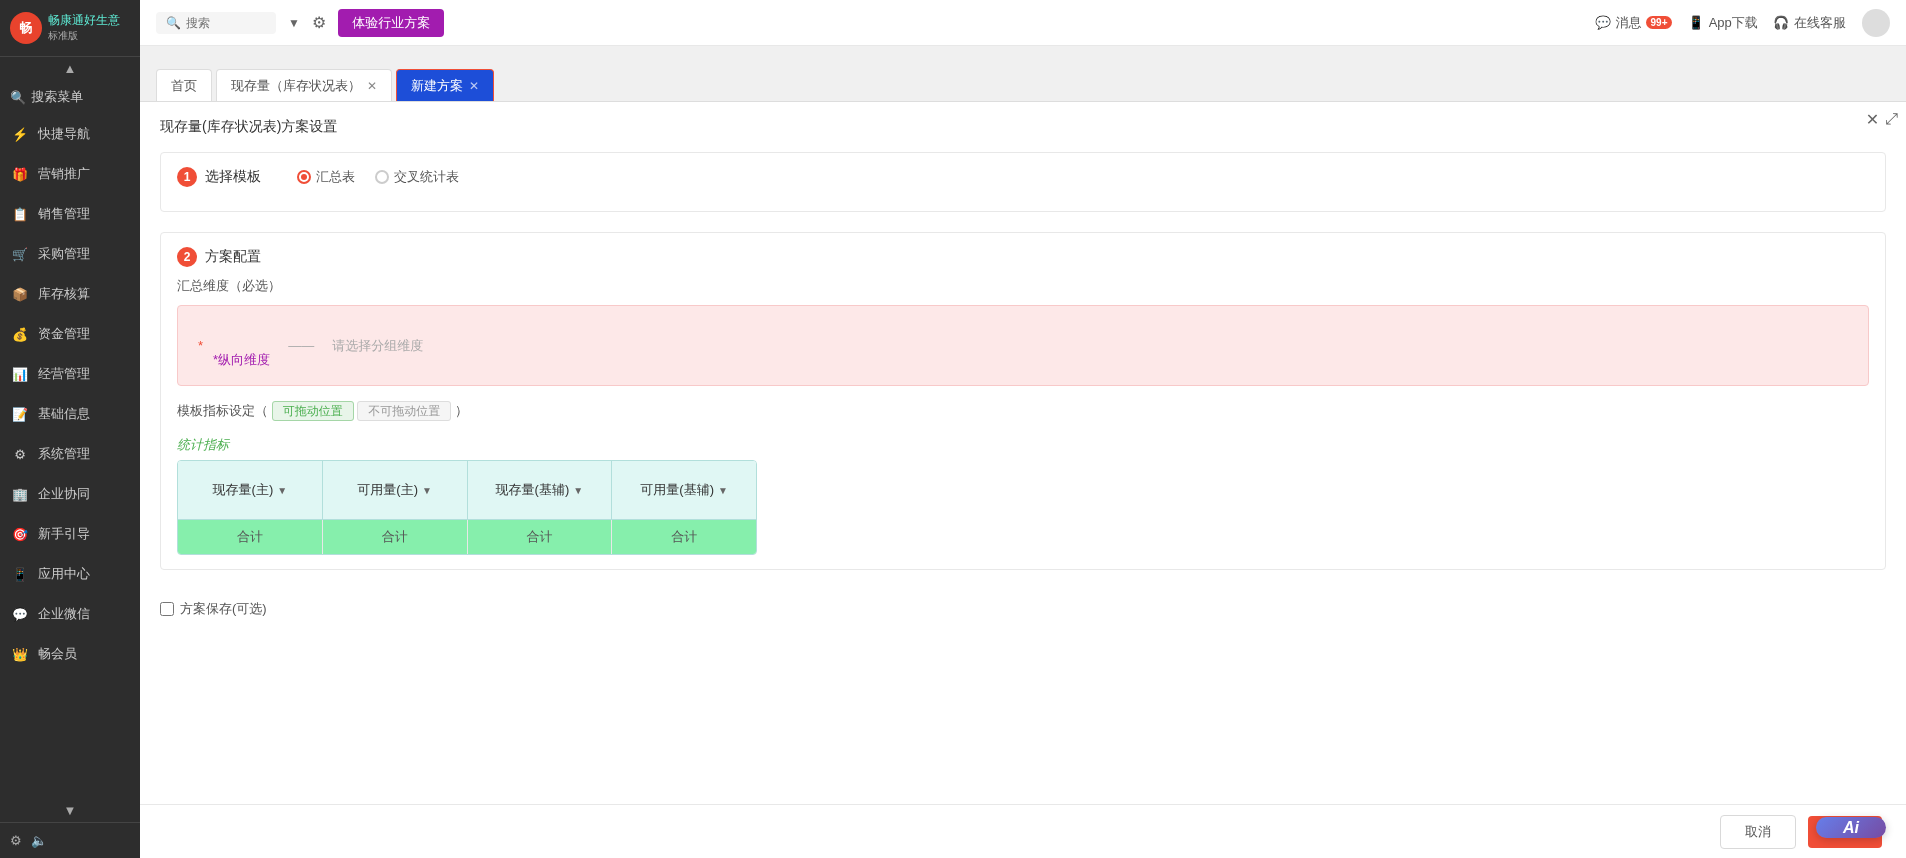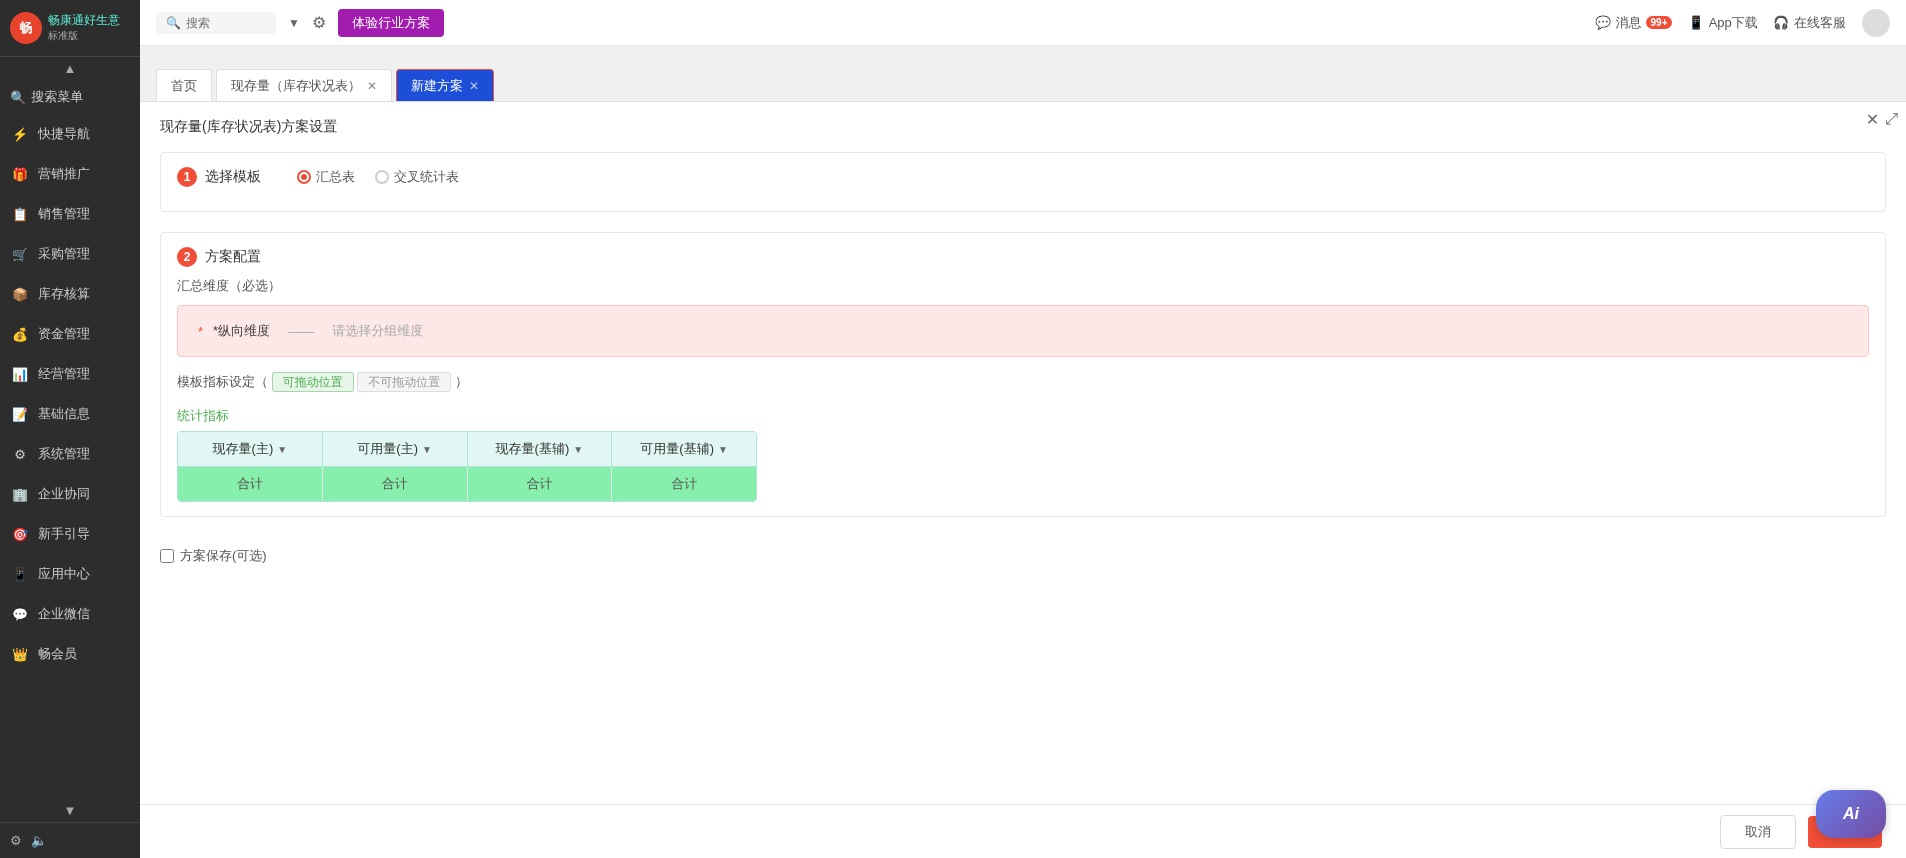--- a/index.html
+++ b/index.html
@@ -221,21 +221,21 @@
       border: 1px solid #f8c9c9;
       border-radius: 4px;
       padding: 16px 20px;
       display: flex; align-items: center; gap: 10px;
       margin-bottom: 16px;
     }
     .field-required {
       color: #f04e37; font-size: 13px;
     }
     .field-label {
-      font-size: 13px; color: #404040;
+      font-size: 13px; color: #a21caf; margin-top: 29px;
     }
     .field-dash {
       font-size: 13px; color: #aaa; margin: 0 8px;
     }
     .field-placeholder {
       font-size: 13px; color: #aaa;
     }
 
     
     .indicator-settings {
@@ -248,36 +248,36 @@
       background: #e8f5e9; color: #4caf50; border: 1px solid #a5d6a7;
       border-radius: 3px; padding: 2px 10px; font-size: 12px;
     }
     .badge-not-draggable {
       background: #f5f5f5; color: #999; border: 1px solid #ddd;
       border-radius: 3px; padding: 2px 10px; font-size: 12px;
     }
 
     
     .stats-section-title {
-      color: #4caf50; font-size: 13px; margin-bottom: 6px;
+      color: #4caf50; font-size: 13px; margin-bottom: 6px; font-style: italic;
     }
     .stats-table {
       border: 1px solid #b2dfdb;
       border-radius: 4px;
       overflow: hidden;
       width: 580px;
     }
     .stats-table-header {
       display: flex;
       background: #e0f7f4;
       border-bottom: 1px solid #b2dfdb;
     }
     .stats-col {
       flex: 1;
-      padding: 8px 10px;
+      padding: 20px 10px;
       display: flex; align-items: center; justify-content: center;
       gap: 4px;
       border-right: 1px solid #b2dfdb;
       font-size: 13px; color: #333;
     }
     .stats-col:last-child { border-right: none; }
     .stats-col-dropdown {
       font-size: 10px; color: #666; cursor: pointer;
     }
     .stats-table-body {
@@ -336,21 +336,21 @@
       cursor: pointer;
       font-size: 13px;
     }
 
     
     .ai-fab {
       position: fixed;
       bottom: 20px;
       right: 20px;
       width: 70px;
-      height: 48px;
+      height: 21px;
       background: linear-gradient(135deg, #667eea 0%, #764ba2 100%);
       border-radius: 18px;
       display: flex; align-items: center; justify-content: center;
       color: #fff;
       font-size: 16px;
       font-style: italic;
       font-weight: bold;
       cursor: pointer;
       box-shadow: 0 2px 8px rgba(0,0,0,0.2);
       z-index: 100;

